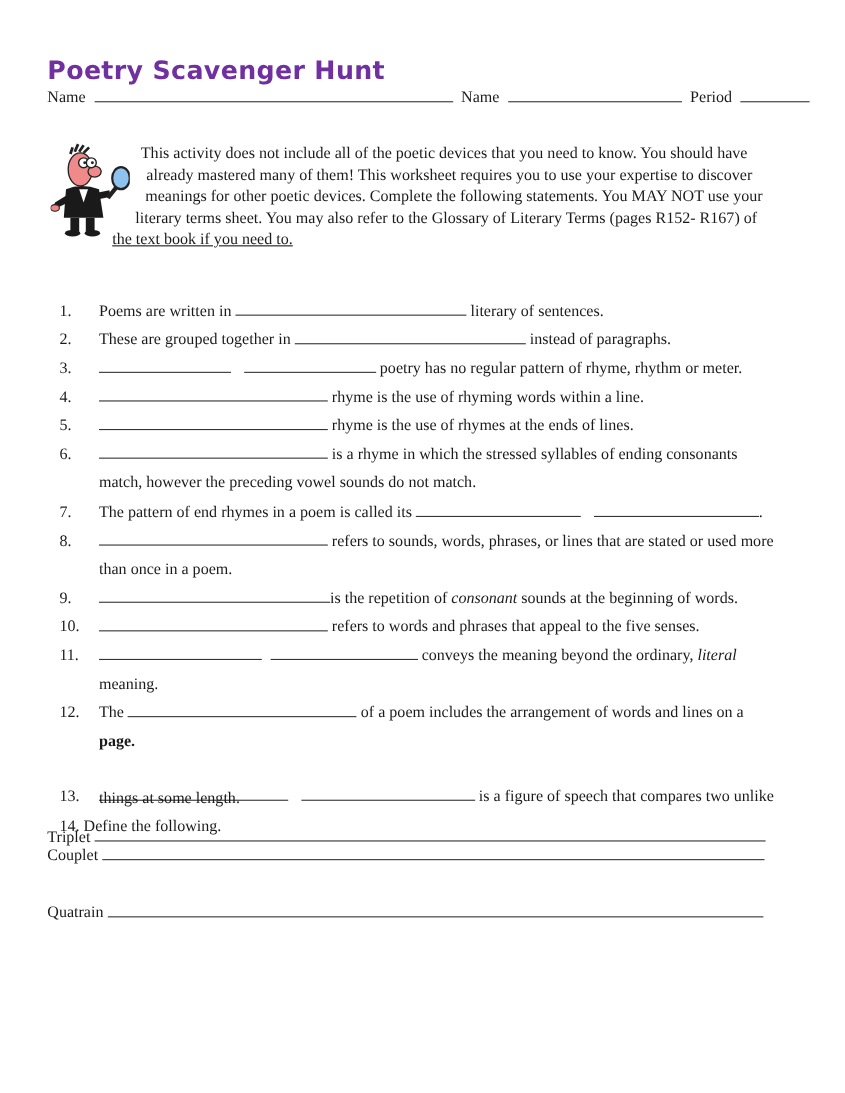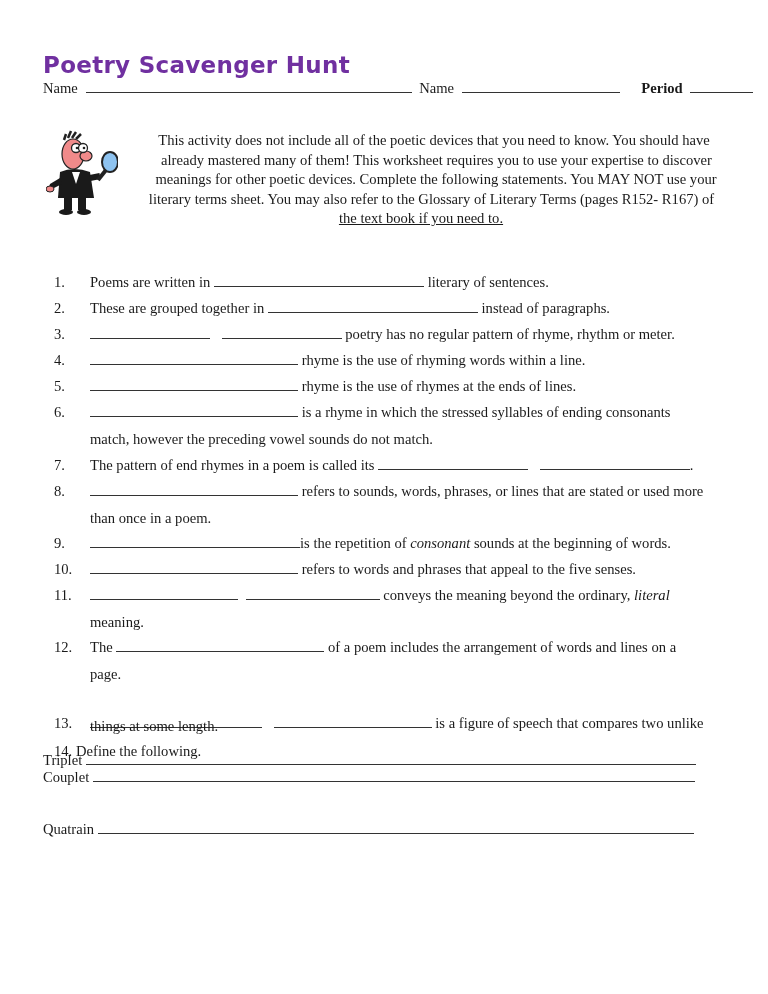--- a/index.html
+++ b/index.html
@@ -4,37 +4,37 @@
 <style>
   html, body { margin: 0; padding: 0; background: #ffffff; }
   body { width: 768px; height: 994px; position: relative; overflow: hidden;
          font-family: "Liberation Serif", "DejaVu Serif", serif; color: #1a1a1a; font-size: 14.6px; }
   .title { position: absolute; left: 43px; top: 52px; font-family: "DejaVu Sans", sans-serif;
            font-weight: bold; font-size: 23px; color: #7030a0; letter-spacing: 0.3px; }
   .header-line { position: absolute; left: 43px; top: 80px; white-space: nowrap; }
   .blank { display: inline-block; border-bottom: 1px solid #333; height: 12px; vertical-align: baseline; }
   .mascot { position: absolute; left: 46px; top: 128px; width: 72px; height: 90px; }
   .intro { position: absolute; left: 100px; top: 131px; width: 640px; line-height: 19.5px; }
-  .intro div { white-space: nowrap; text-align: center; }
+  .intro div { white-space: nowrap; }
   .q { position: absolute; left: 54px; white-space: nowrap; }
   .q .num { display: inline-block; width: 36px; }
   .cont { position: absolute; left: 90px; white-space: nowrap; }
   .def { position: absolute; left: 43px; white-space: nowrap; }
 </style>
 </head>
 <body>
 
 <div class="title">Poetry Scavenger Hunt</div>
 
 <div class="header-line">
   <span>Name</span>
   <span class="blank" style="width:326px;margin-left:4px;"></span>
   <span style="margin-left:4px;">Name</span>
   <span class="blank" style="width:158px;margin-left:4px;"></span>
-  <span style="margin-left:18px;font-weight:bold;">Period</span>
+  <span style="margin-left:4px;">Period</span>
   <span class="blank" style="width:63px;margin-left:4px;"></span>
 </div>
 
 <svg class="mascot" viewBox="0 0 72 90">
   <path d="M18 12 l2 -6 M22 10 l3 -7 M26 10 l4 -6 M30 11 l5 -5" stroke="#222" stroke-width="2.5"></path>
   <ellipse cx="27" cy="26" rx="11" ry="15" fill="#f08a8a" stroke="#222" stroke-width="1.2"></ellipse>
   <ellipse cx="40" cy="28" rx="6" ry="5" fill="#f08a8a" stroke="#222" stroke-width="1.2"></ellipse>
   <circle cx="30" cy="20" r="4.5" fill="#fff" stroke="#222" stroke-width="1.3"></circle>
   <circle cx="37" cy="20" r="4.5" fill="#fff" stroke="#222" stroke-width="1.3"></circle>
   <circle cx="31" cy="20" r="1.3" fill="#222"></circle>
@@ -120,21 +120,21 @@
   <span class="blank" style="width:134px;margin-left:4px;"></span>
   <span>conveys the meaning beyond the ordinary, </span><i>literal</i>
 </div>
 <div class="cont" style="top:614px;">meaning.</div>
 
 <div class="q" style="top:639px;">
   <span class="num">12.</span><span>The</span>
   <span class="blank" style="width:208px;"></span>
   <span>of a poem includes the arrangement of words and lines on a</span>
 </div>
-<div class="cont" style="top:666px;">page.</div>
+<div class="cont" style="top:666px;font-weight:bold;">page.</div>
 
 <div class="q" style="top:691px;margin-top:24px;">
   <span class="num">13.</span><span class="blank" style="width:172px;"></span>
   <span class="blank" style="width:158px;margin-left:8px;"></span>
   <span>is a figure of speech that compares two unlike</span>
 </div>
 <div class="cont" style="top:718px;">things at some length.</div>
 
 <div class="q" style="top:743px;">
   <span class="num" style="width:22px;">14.</span><span>Define the following.</span>

